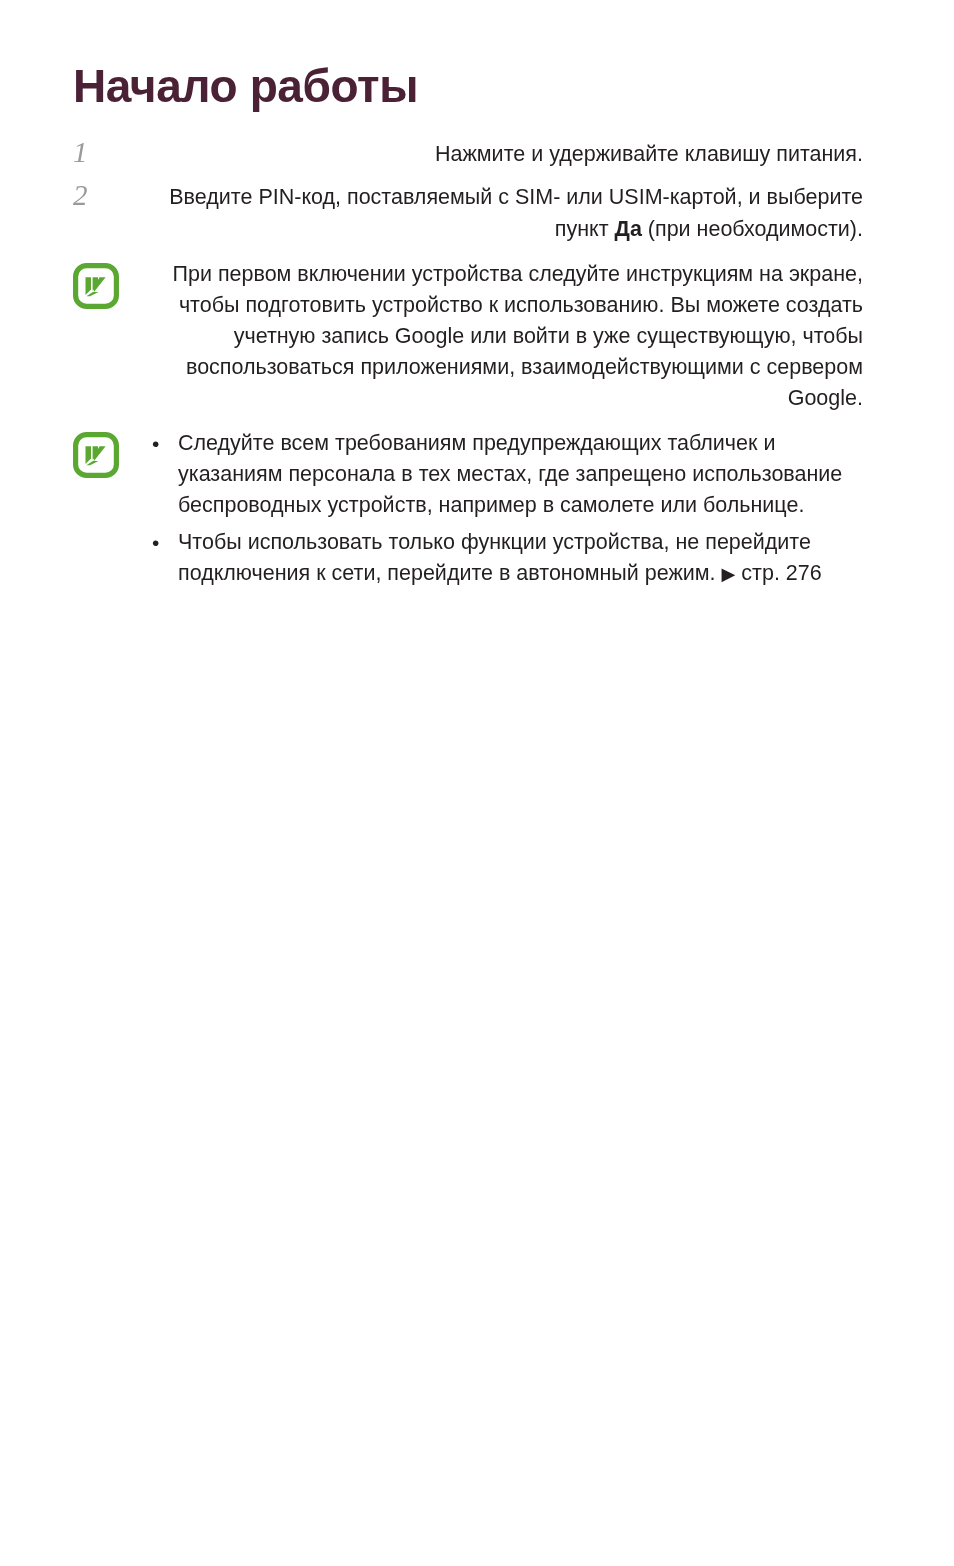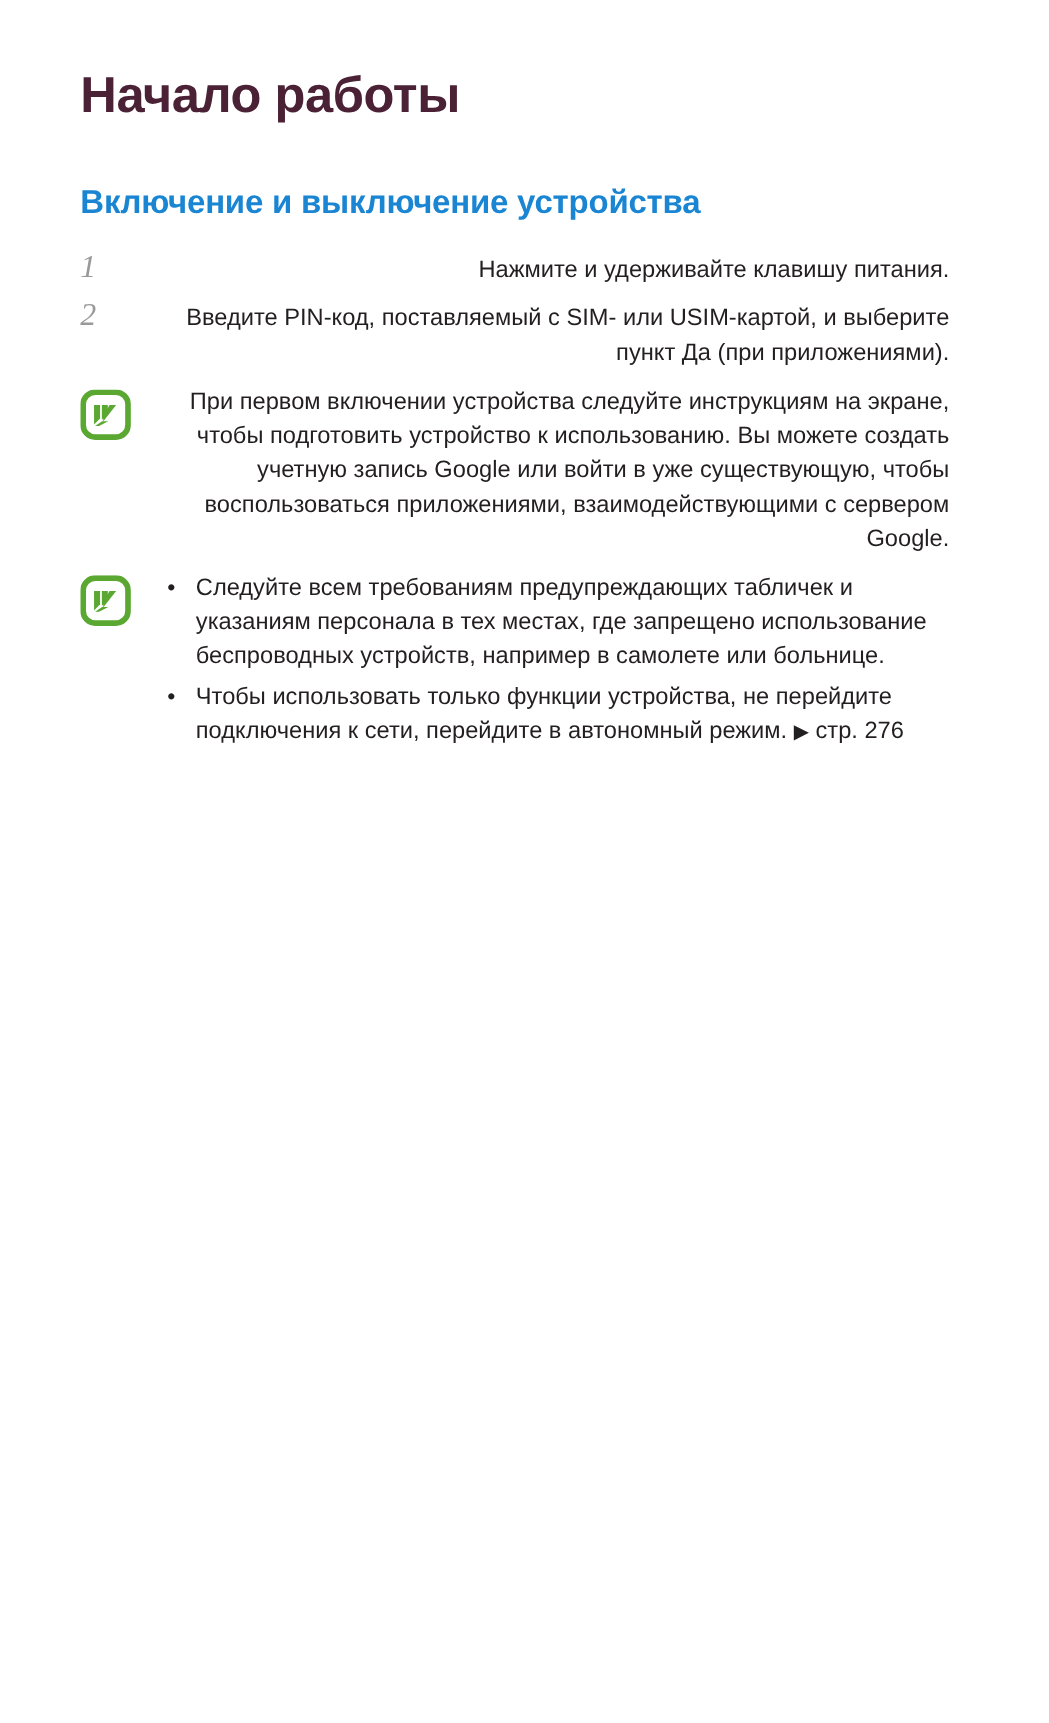--- a/index.html
+++ b/index.html
@@ -121,21 +121,21 @@
 
   
   .body-para {
     font-size: 21.5px;
     line-height: 31px;
     margin: 0;
     padding-top: 26px;
     color: #231f20;
   }
 
-  b, .bold { font-weight: normal; }
+  b, .bold { font-weight: bold; }
   .arrow { font-weight: normal; }
   .tri { font-size: 18px; }
 
   
   .footer {
     position: absolute;
     left: 0;
     right: 0;
     top: 1452px;
     text-align: center;
@@ -162,32 +162,31 @@
 </style>
 </head>
 <body>
 
 <div class="page">
 
   <div class="content">
 
     <h1 class="chapter-title">Начало работы</h1>
 
-    <h2 class="section-heading">Включение и выключение устройства</h2>
 
     <ol class="steps">
 
       <li class="step">
         <span class="step-num">1</span>
         <span class="step-text">Нажмите и удерживайте клавишу питания.</span>
       </li>
 
       <li class="step">
         <span class="step-num">2</span>
-        <span class="step-text"><span>Введите PIN-код, поставляемый с SIM- или USIM-картой, и выберите пункт </span><b>Да</b><span> (при приложениями).</span></span>
+        <span class="step-text"><span>Введите PIN-код, поставляемый с SIM- или USIM-картой, и выберите пункт </span><b>Да</b><span> (при необходимости).</span></span>
       </li>
 
     </ol>
 
     <div class="note">
       <span class="note-icon">
         <svg viewBox="0 0 46 46" width="46" height="46" aria-hidden="true">
           <rect x="2.6" y="2.6" width="40.8" height="40.8" rx="11" ry="11" fill="none" stroke="#5aa832" stroke-width="5.2"></rect>
           <path d="M12.5 32.0 L12.5 14.2 L18.0 14.2 L18.0 26.4 Z" fill="#5aa832"></path>
           <path d="M19.6 14.2 L25.0 14.2 L25.0 22.8 L19.6 27.7 Z" fill="#5aa832"></path>

